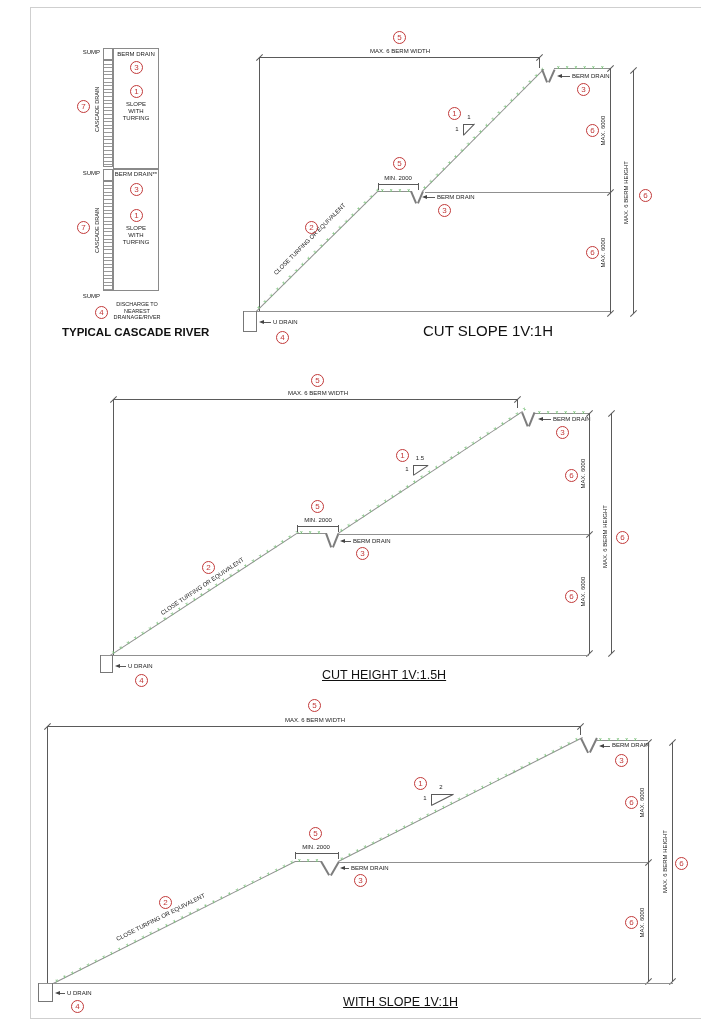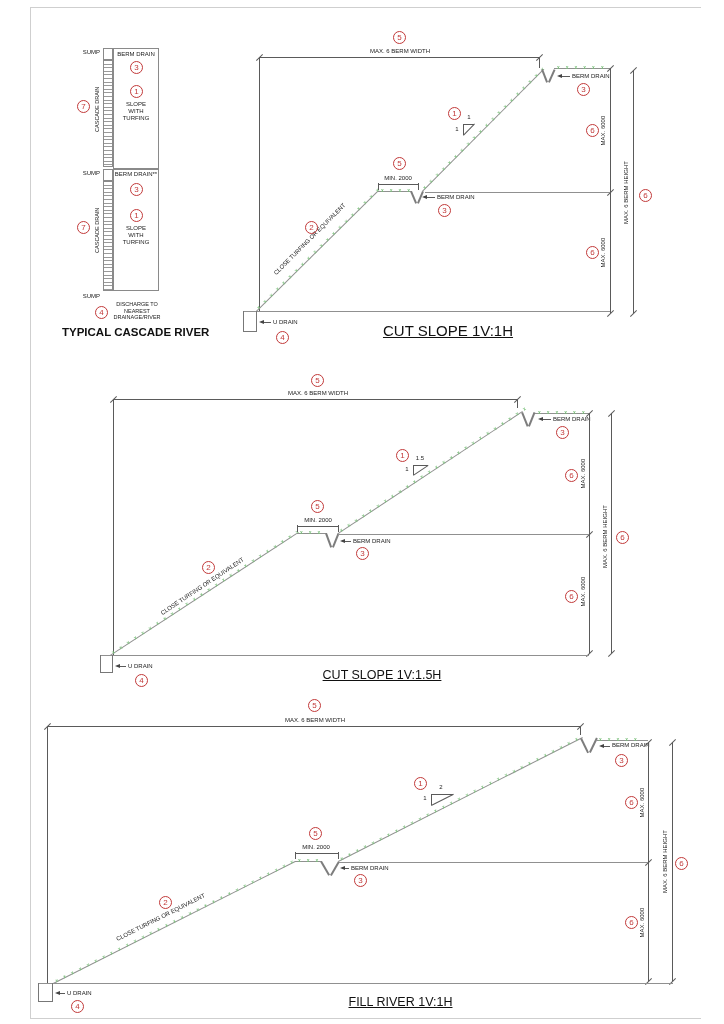--- a/index.html
+++ b/index.html
@@ -140,21 +140,21 @@
   <div class="abs turf" style="left:277px;top:270px;transform:rotate(-45deg);">CLOSE TURFING OR EQUIVALENT</div>
   <div class="abs circ" style="left:305px;top:221px;">2</div>
 
   <div class="abs circ" style="left:448px;top:107px;">1</div>
   <div class="abs lbl l6 c" style="left:464px;top:114px;width:10px;">1</div>
   <div class="abs dimh" style="left:463px;top:124px;width:11px;"></div>
   <div class="abs dimv" style="left:463px;top:124px;height:11px;"></div>
   <div class="abs dimh" style="left:463px;top:135px;width:16px;transform-origin:0 0;transform:rotate(-45.5deg);"></div>
   <div class="abs lbl l6 c" style="left:452px;top:126px;width:10px;">1</div>
 
-  <div class="abs title" style="left:368px;top:322px;width:160px;text-decoration:underline;">CUT SLOPE 1V:1H</div>
+  <div class="abs title" style="left:408px;top:322px;width:160px;">CUT SLOPE 1V:1H</div>
 
   <div class="abs dimh" style="left:113px;top:399px;width:404px;"></div>
   <div class="abs tick" style="left:109px;top:399px;"></div>
   <div class="abs tick" style="left:513px;top:399px;"></div>
   <div class="abs circ" style="left:311px;top:374px;">5</div>
   <div class="abs lbl l6 c" style="left:258px;top:390px;width:120px;">MAX. 6 BERM WIDTH</div>
   <div class="abs dimv" style="left:113px;top:399px;height:256px;"></div>
   <div class="abs dimv" style="left:517px;top:399px;height:9px;"></div>
 
   <div class="abs slope" style="left:110px;top:655px;width:223px;transform:rotate(-33.2deg);">
@@ -216,21 +216,21 @@
   <div class="abs turf" style="left:163px;top:610px;transform:rotate(-33.7deg);">CLOSE TURFING OR EQUIVALENT</div>
   <div class="abs circ" style="left:202px;top:561px;">2</div>
 
   <div class="abs circ" style="left:396px;top:449px;">1</div>
   <div class="abs lbl l6 c" style="left:410px;top:455px;width:20px;">1.5</div>
   <div class="abs dimh" style="left:413px;top:465px;width:15px;"></div>
   <div class="abs dimv" style="left:413px;top:465px;height:10px;"></div>
   <div class="abs dimh" style="left:413px;top:475px;width:18px;transform-origin:0 0;transform:rotate(-33.7deg);"></div>
   <div class="abs lbl l6 c" style="left:402px;top:466px;width:10px;">1</div>
 
-  <div class="abs title t2 ul" style="left:322px;top:668px;width:120px;">CUT SLOPE 1V:1.5H</div>
+  <div class="abs title t2 ul" style="left:322px;top:668px;width:120px;">CUT HEIGHT 1V:1.5H</div>
 
   <div class="abs dimh" style="left:47px;top:726px;width:533px;"></div>
   <div class="abs tick" style="left:43px;top:726px;"></div>
   <div class="abs tick" style="left:576px;top:726px;"></div>
   <div class="abs circ" style="left:308px;top:699px;">5</div>
   <div class="abs lbl l6 c" style="left:255px;top:717px;width:120px;">MAX. 6 BERM WIDTH</div>
   <div class="abs dimv" style="left:47px;top:726px;height:257px;"></div>
   <div class="abs dimv" style="left:580px;top:726px;height:9px;"></div>
 
   <div class="abs slope" style="left:53px;top:983px;width:271px;transform:rotate(-26.75deg);">
@@ -292,14 +292,14 @@
   <div class="abs turf" style="left:118px;top:936px;transform:rotate(-26.7deg);">CLOSE TURFING OR EQUIVALENT</div>
   <div class="abs circ" style="left:159px;top:896px;">2</div>
 
   <div class="abs circ" style="left:414px;top:777px;">1</div>
   <div class="abs lbl l6 c" style="left:436px;top:784px;width:10px;">2</div>
   <div class="abs dimh" style="left:431px;top:794px;width:22px;"></div>
   <div class="abs dimv" style="left:431px;top:794px;height:11px;"></div>
   <div class="abs dimh" style="left:431px;top:805px;width:25px;transform-origin:0 0;transform:rotate(-26.6deg);"></div>
   <div class="abs lbl l6 c" style="left:420px;top:795px;width:10px;">1</div>
 
-  <div class="abs title t2 ul" style="left:338px;top:995px;width:125px;">FILL RIVER 1V:1H</div>
+  <div class="abs title t2 ul" style="left:338px;top:995px;width:125px;">WITH SLOPE 1V:1H</div>
 </div>
 
 </body></html>

